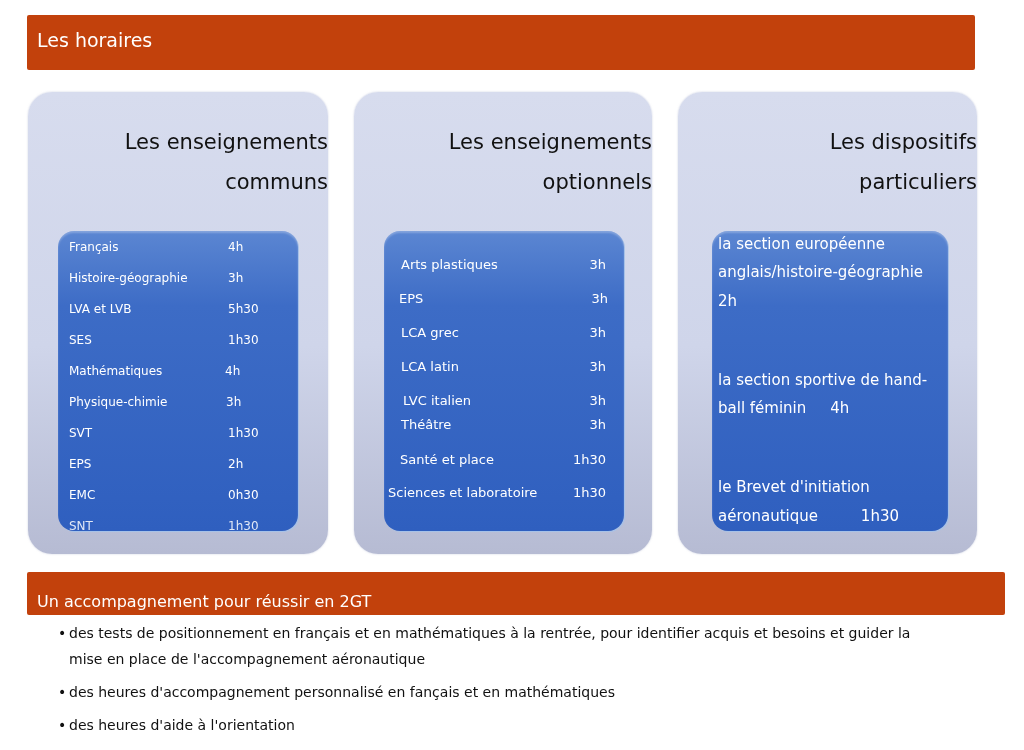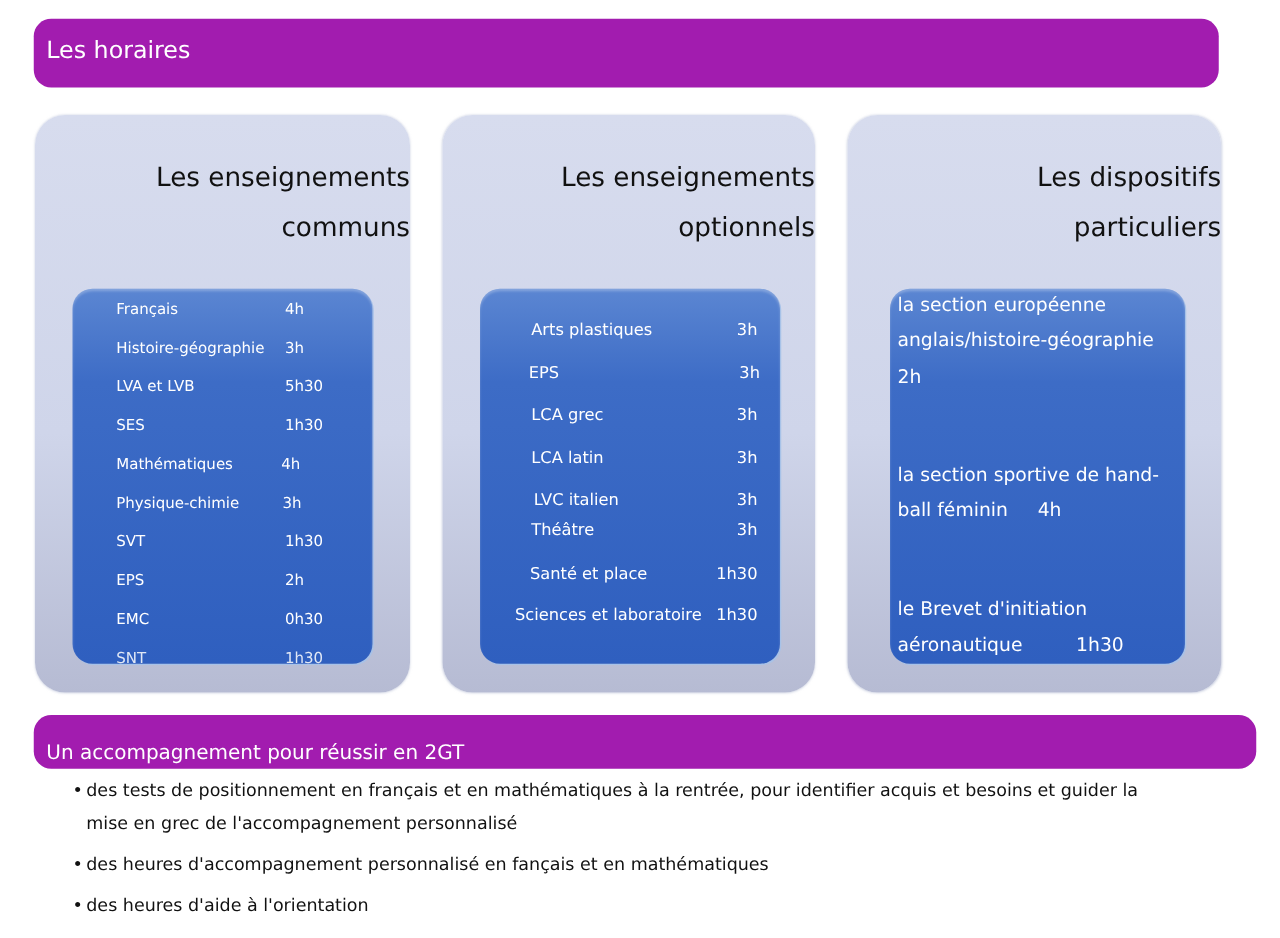--- a/index.html
+++ b/index.html
@@ -5,22 +5,22 @@
     * { box-sizing: border-box; margin: 0; padding: 0; }
     html, body {
       width: 1024px; height: 750px; overflow: hidden;
       background: #ffffff;
       font-family: "DejaVu Sans", "Liberation Sans", sans-serif;
     }
     .page { position: relative; width: 1024px; height: 750px; }
 
     .banner {
       position: absolute;
-      background: #a21caf;
-      border-radius: 14px;
+      background: #c2410c;
+      border-radius: 2px;
       color: #ffffff;
     }
     .banner-top {
       left: 27px; top: 15px; width: 948px; height: 55px;
       font-size: 19px;
       padding: 14px 0 0 10px;
     }
     .banner-bottom {
       left: 27px; top: 572px; width: 978px; height: 43px;
       font-size: 16px;
@@ -61,21 +61,21 @@
     }
     .card-1 .inner { left: 30px; width: 240px; }
     .card-2 .inner { left: 30px; width: 240px; }
     .card-3 .inner { left: 34px; width: 236px; }
 
     .row {
       position: absolute;
       font-size: 12px;
       white-space: nowrap;
     }
-    .row .label { position: absolute; left: 0; margin-left: 24px; }
+    .row .label { position: absolute; left: 0; }
     .row .value { position: absolute; }
 
     .card-1 .row { left: 11px; width: 220px; }
     .card-1 .row .value { left: 159px; text-align: right; }
 
     .card-2 .row { left: 0; width: 240px; font-size: 13px; }
     .card-2 .row .value { right: 16px; }
 
     .card-3 .line {
       position: absolute;
@@ -214,21 +214,21 @@
   </div>
 
   <div class="banner banner-bottom">
     <span>Un accompagnement pour réussir en 2GT</span>
   </div>
 
   <div class="bullets">
     <div class="bullet">
       <span class="dot">•</span>
       <div>des tests de positionnement en français et en mathématiques à la rentrée, pour identifier acquis et besoins et guider la</div>
-      <div>mise en grec de l'accompagnement personnalisé</div>
+      <div>mise en place de l'accompagnement aéronautique</div>
     </div>
     <div class="bullet">
       <span class="dot">•</span>
       <div>des heures d'accompagnement personnalisé en fançais et en mathématiques</div>
     </div>
     <div class="bullet">
       <span class="dot">•</span>
       <div>des heures d'aide à l'orientation</div>
     </div>
   </div>

